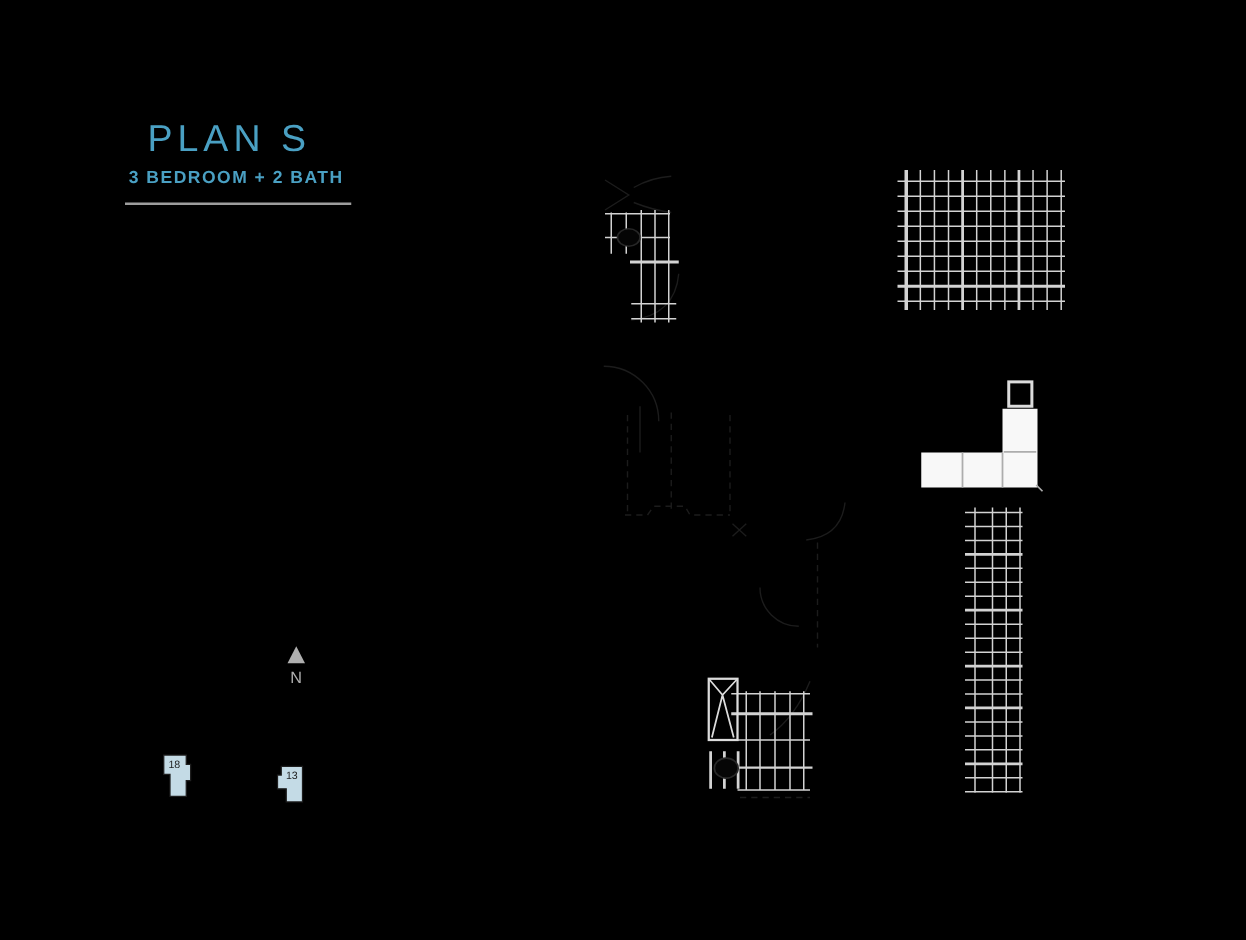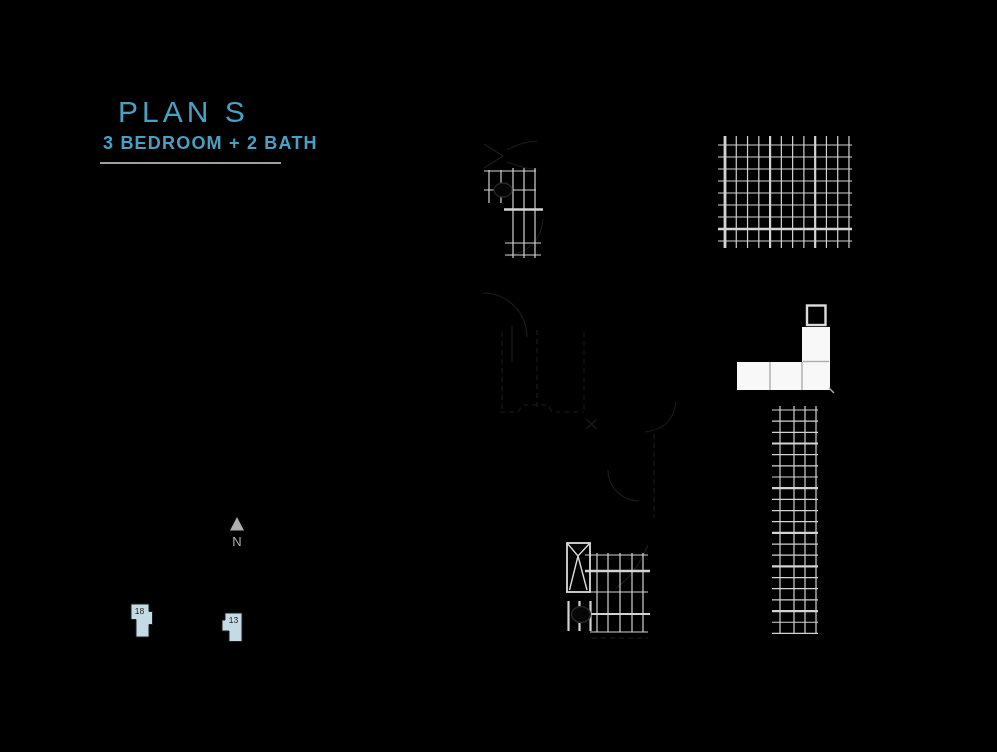--- a/index.html
+++ b/index.html
@@ -6,21 +6,21 @@
     --bg:#000000; --teal:#4AA0C3; --rule:#9D9D9D; --line:#D3D3D3;
     --counter:#F8F8F8; --divider:#ADADAD; --fixture:#DCDCDC;
     --compass:#AFAFAF; --kp-fill:#C4DBE6; --kp-text:#1F1F1F; --faint:#1C1C1C;
   }
   html,body{margin:0;padding:0;background:var(--bg);}
   .page{position:relative;width:997px;height:752px;background:var(--bg);
         overflow:hidden;font-family:"Liberation Sans",sans-serif;}
   .title{position:absolute;left:102px;top:95px;font-family:"Liberation Sans",sans-serif;
          font-weight:500;font-size:30px;line-height:1.1;color:var(--teal);letter-spacing:4px;margin-left:16px;}
   .subtitle{position:absolute;left:103px;top:133px;font-family:"Liberation Sans",sans-serif;
-         font-weight:700;font-size:18px;color:var(--teal);letter-spacing:1.2px;}
+         font-weight:700;font-size:14px;color:var(--teal);letter-spacing:1.2px;}
   .rule{position:absolute;left:100px;top:162px;width:181px;height:2px;background:var(--rule);}
   .plan-svg{position:absolute;left:0;top:0;}
   .gridline{stroke:var(--line);}
   .faint{stroke:var(--faint);fill:none;stroke-width:1.1;}
   .dash{stroke-dasharray:5 4;}
   .counter{fill:var(--counter);stroke:none;}
   .div{stroke:var(--divider);stroke-width:1.4;}
   .square{fill:#000;stroke:var(--fixture);stroke-width:2.4;}
   .fixture{stroke:var(--fixture);fill:none;stroke-width:1.8;}
   .thin{stroke-width:1.4;}

